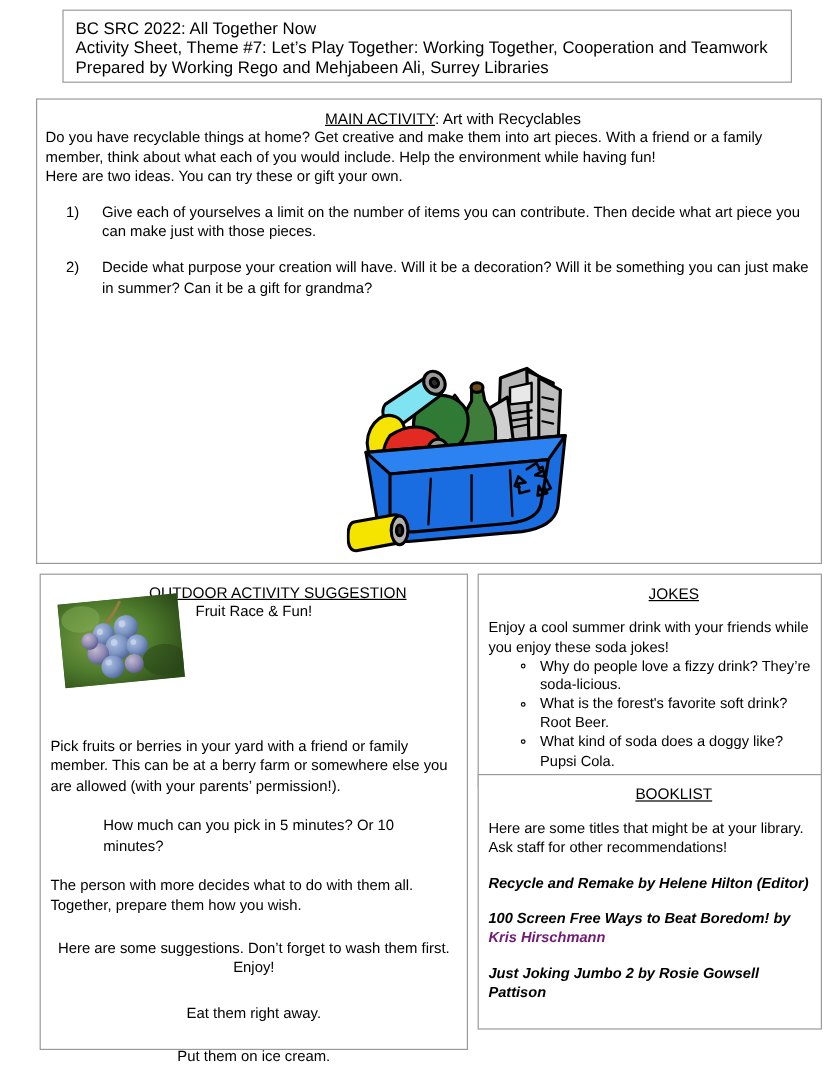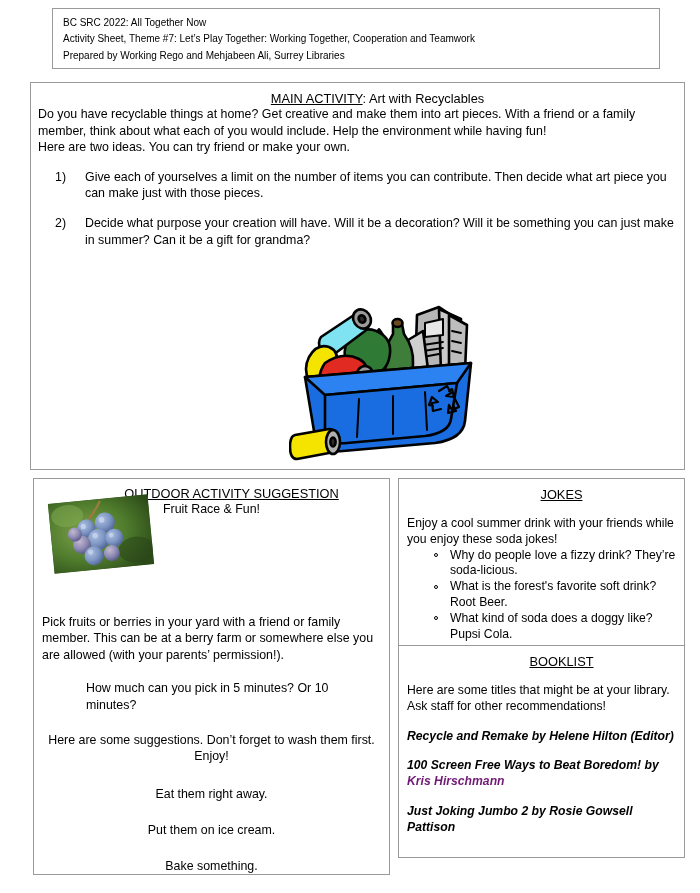--- a/index.html
+++ b/index.html
@@ -24,21 +24,21 @@
 
   
   #header-box {
     left: 52px;
     top: 8px;
     width: 608px;
     height: 61px;
     padding: 6px 10px;
   }
   #header-box .hline {
-    font-size: 10px;
+    font-size: 14px;
     line-height: 16.4px;
     white-space: nowrap;
   }
 
   
   #main-activity-box {
     left: 30px;
     top: 82px;
     width: 655px;
     height: 388px;
@@ -201,21 +201,21 @@
   <div class="hline">Prepared by Working Rego and Mehjabeen Ali, Surrey Libraries</div>
 </div>
 
 <div class="box" id="main-activity-box">
   <div class="section-title">
     <span class="u">MAIN ACTIVITY</span><span>: Art with Recyclables</span>
   </div>
 
   <p class="body-para" id="intro-para">Do you have recyclable things at home? Get creative and make them into art pieces. With a friend or a family member, think about what each of you would include. Help the environment while having fun!</p>
 
-  <p class="body-para" id="ideas-para">Here are two ideas. You can try friend or make your own.</p>
+  <p class="body-para" id="ideas-para">Here are two ideas. You can try these or gift your own.</p>
 
   <ol class="numbered">
     <li>Give each of yourselves a limit on the number of items you can contribute. Then decide what art piece you can make just with those pieces.</li>
     <li>Decide what purpose your creation will have. Will it be a decoration? Will it be something you can just make in summer? Can it be a gift for grandma?</li>
   </ol>
 
   <div id="bin-wrap">
     <svg viewBox="0 0 210 180" width="210" height="180" xmlns="http://www.w3.org/2000/svg">
       <g stroke="#000" stroke-width="2.6" stroke-linejoin="round" stroke-linecap="round">
 
@@ -325,20 +325,21 @@
       <circle cx="33" cy="26" r="2.6" fill="#ccd8ef" opacity="0.75"></circle>
       <circle cx="52" cy="21" r="2.8" fill="#ccd8ef" opacity="0.75"></circle>
       <circle cx="44" cy="36" r="2.8" fill="#ccd8ef" opacity="0.7"></circle>
       <circle cx="60" cy="37" r="2.4" fill="#ccd8ef" opacity="0.7"></circle>
       <circle cx="38" cy="52" r="2.6" fill="#ccd8ef" opacity="0.65"></circle>
     </svg>
   </div>
 
   <p class="op" id="op1">Pick fruits or berries in your yard with a friend or family member. This can be at a berry farm or somewhere else you are allowed (with your parents’ permission!).</p>
   <p class="op" id="op2">How much can you pick in 5 minutes? Or 10 minutes?</p>
+  <p class="op" id="op3">The person with more decides what to do with them all. Together, prepare them how you wish.</p>
 
   <div id="sugg-lead">Here are some suggestions. Don’t forget to wash them first. Enjoy!</div>
 
   <div class="sugg-item">Eat them right away.</div>
   <div class="sugg-item">Put them on ice cream.</div>
   <div class="sugg-item">Bake something.</div>
 
 </div>
 
 <div class="box" id="jokes-box">

